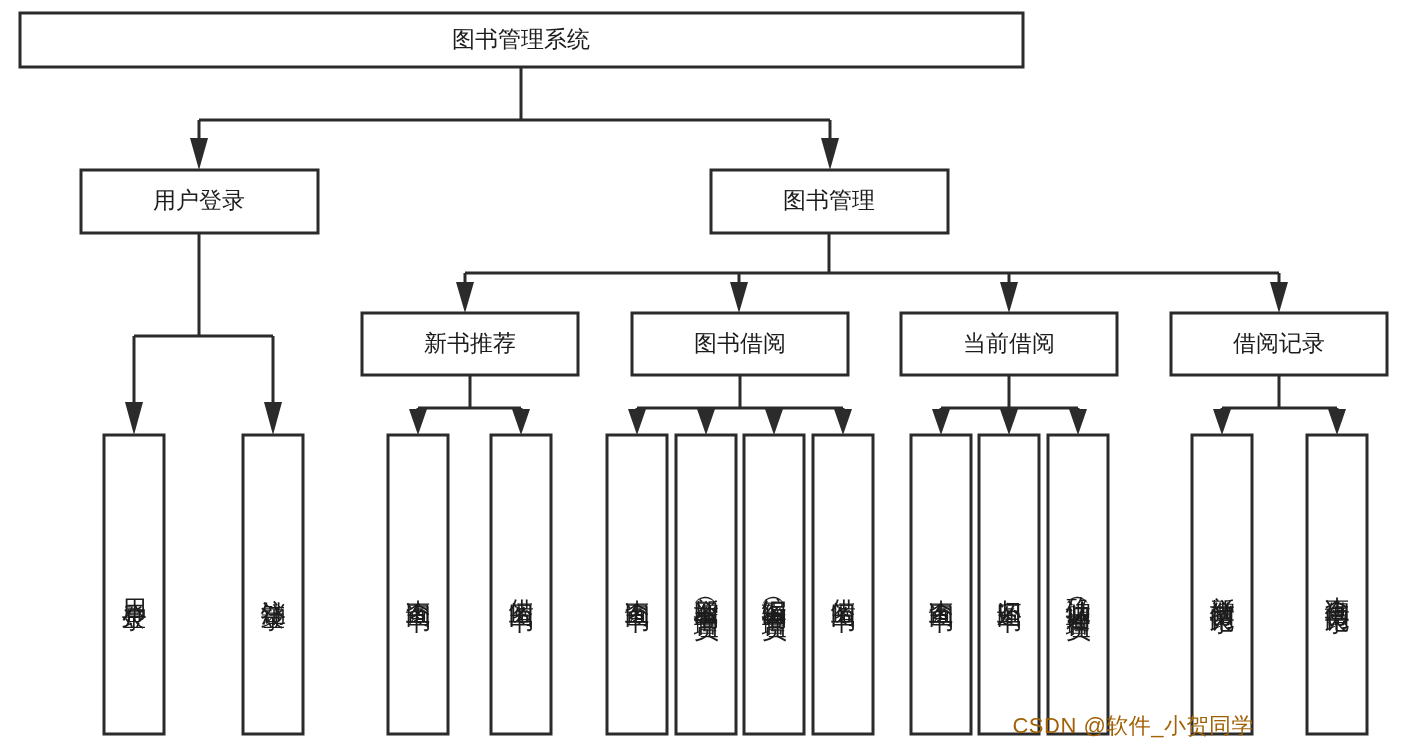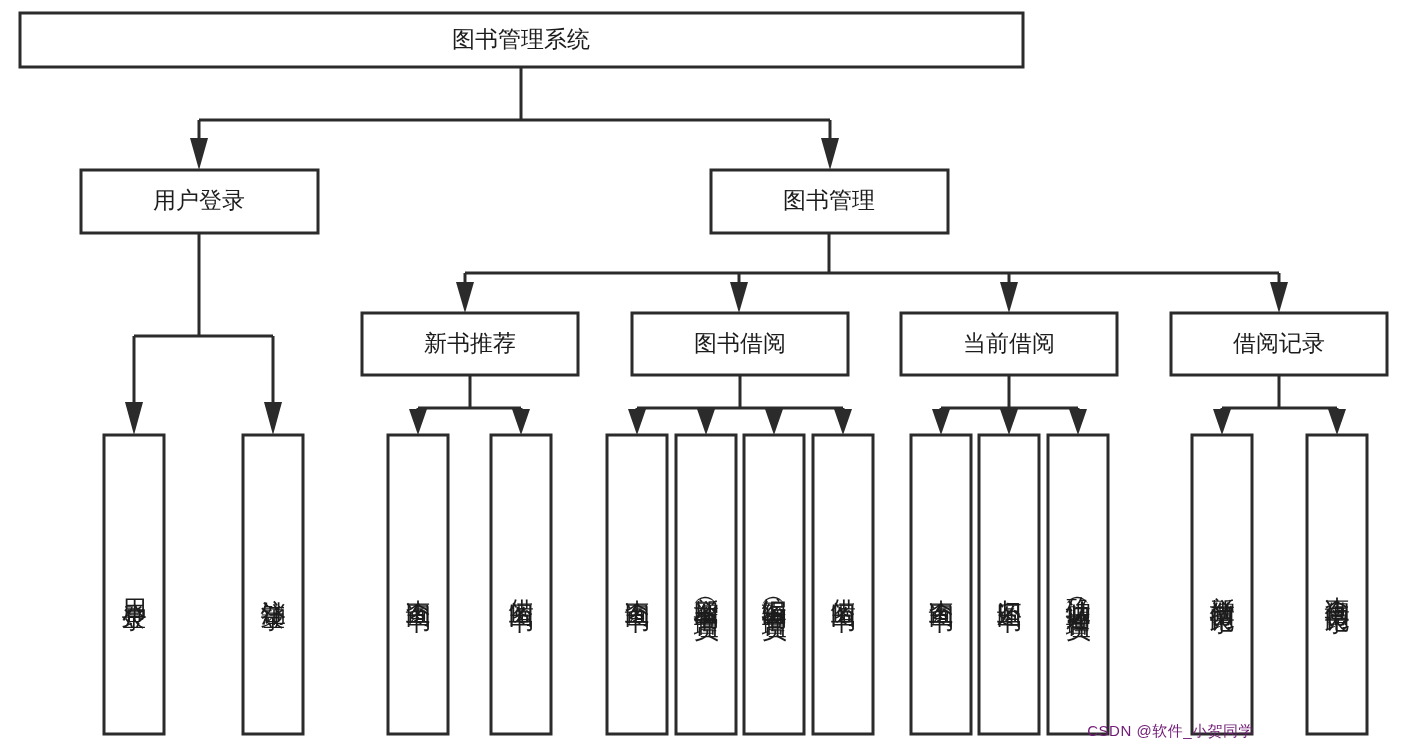--- a/index.html
+++ b/index.html
@@ -59,22 +59,22 @@
     letter-spacing: 3px;
     text-align: center;
     white-space: nowrap;
     user-select: none;
   }
   #watermark {
     position: absolute;
     right: 8px;
     bottom: 6px;
     font-family: "Liberation Sans", "DejaVu Sans", sans-serif;
-    font-size: 15px;
-    color: #701a75;
+    font-size: 22px;
+    color: #a16207;
     letter-spacing: 0.5px;
     white-space: nowrap;
   }
 </style>
 </head>
 <body>
 
 <div id="diagram-root">
 
   <svg class="canvas" viewBox="0 0 1405 747">

